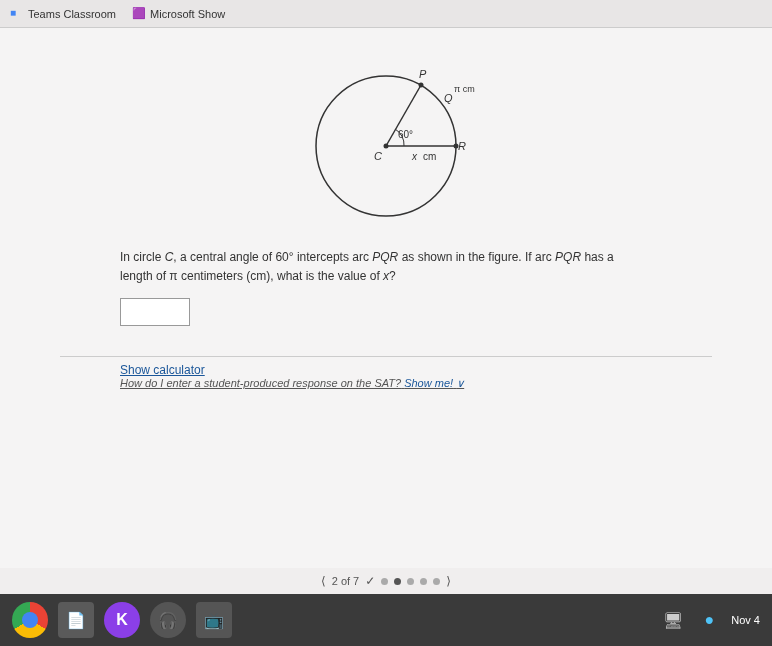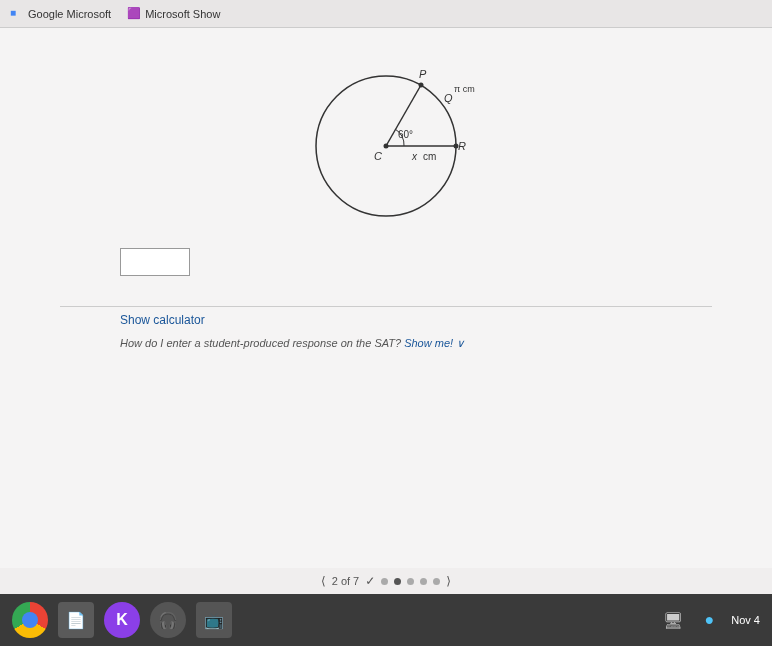--- a/index.html
+++ b/index.html
@@ -85,33 +85,34 @@
       border: 1.5px solid #999;
       background: #fff;
       padding: 2px 4px;
       font-size: 12px;
     }
 
     
     .show-calculator {
       color: #1a5699;
       font-size: 12px;
+      text-decoration: underline;
       cursor: pointer;
       margin-left: 60px;
       align-self: flex-start;
-      margin-bottom: 10px;
     }
 
     
     .sat-hint {
       font-size: 11px;
       font-style: italic;
       color: #555;
       margin-left: 60px;
       align-self: flex-start;
+      text-decoration: underline;
     }
     .sat-hint a {
       color: #1a5699;
       text-decoration: none;
     }
 
     
     .divider {
       width: 100%;
       height: 1px;
@@ -197,21 +198,21 @@
       width: 200px;
       height: 200px;
     }
   </style>
 </head>
 <body>
 
 <div class="top-bar">
   <div class="top-bar-item">
     <span class="favicon" style="color:#4285f4; font-size:10px; font-weight:bold;">■</span>
-    <span>Google Microsoft</span>
+    <span>Teams Classroom</span>
   </div>
   <div class="top-bar-item">
     <span class="favicon" style="font-size:11px;">🟪</span>
     <span>Microsoft Show</span>
   </div>
 </div>
 
 <div class="main-content">
 
   <div class="diagram-container">
@@ -236,20 +237,23 @@
       <text x="168" y="54" font-size="9" fill="#333">π cm</text>
 
       <circle cx="170" cy="108" r="2.5" fill="#333"></circle>
       <text x="172" y="112" font-size="11" font-style="italic" fill="#333">R</text>
 
       <text x="126" y="122" font-size="10" font-style="italic" fill="#333">x</text>
       <text x="137" y="122" font-size="10" fill="#333">cm</text>
     </svg>
   </div>
 
+  <div class="question-text">
+    In circle <em>C</em>, a central angle of 60° intercepts arc <em>PQR</em> as shown in the figure. If arc <em>PQR</em> has a length of π centimeters <span style="font-weight:normal;">(cm)</span>, what is the value of <em>x</em>?
+  </div>
 
   <div class="answer-box">
     <input class="answer-input" type="text" value="" style="">
   </div>
 
   <div class="divider"></div>
 
   <div class="show-calculator">Show calculator</div>
 
   <div class="sat-hint">

